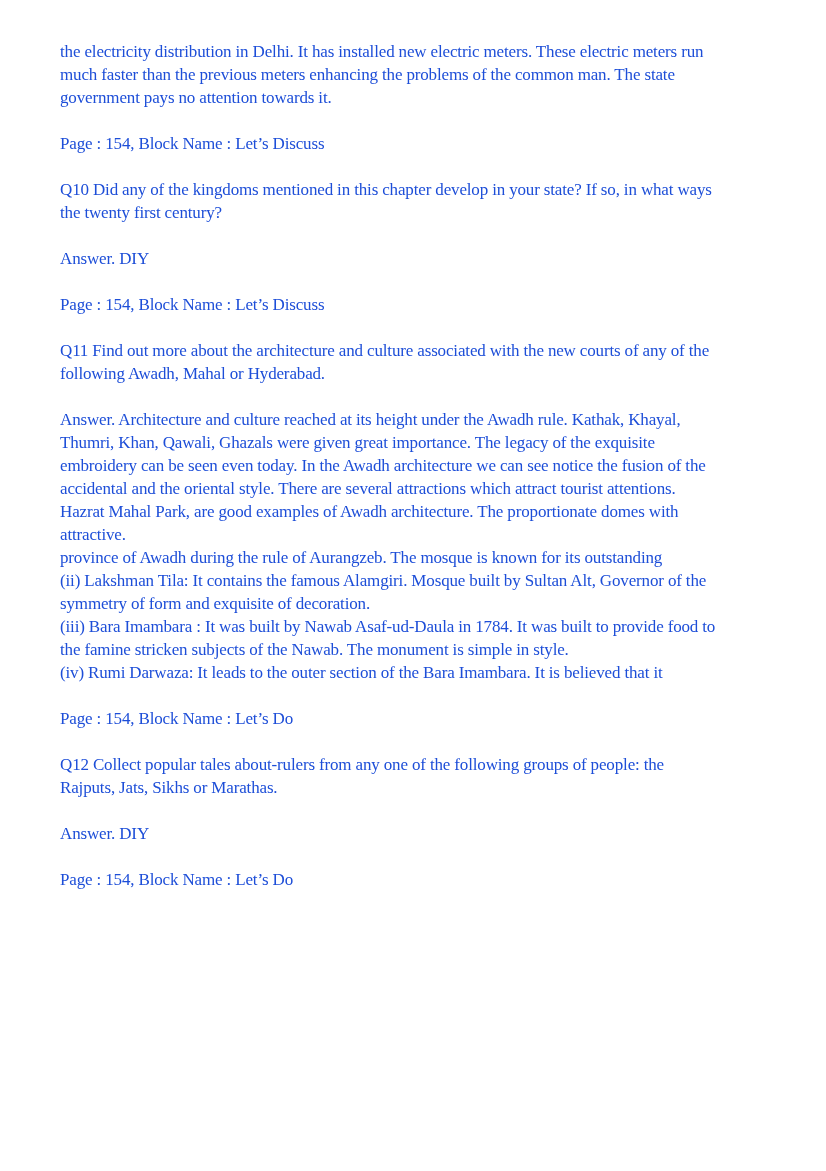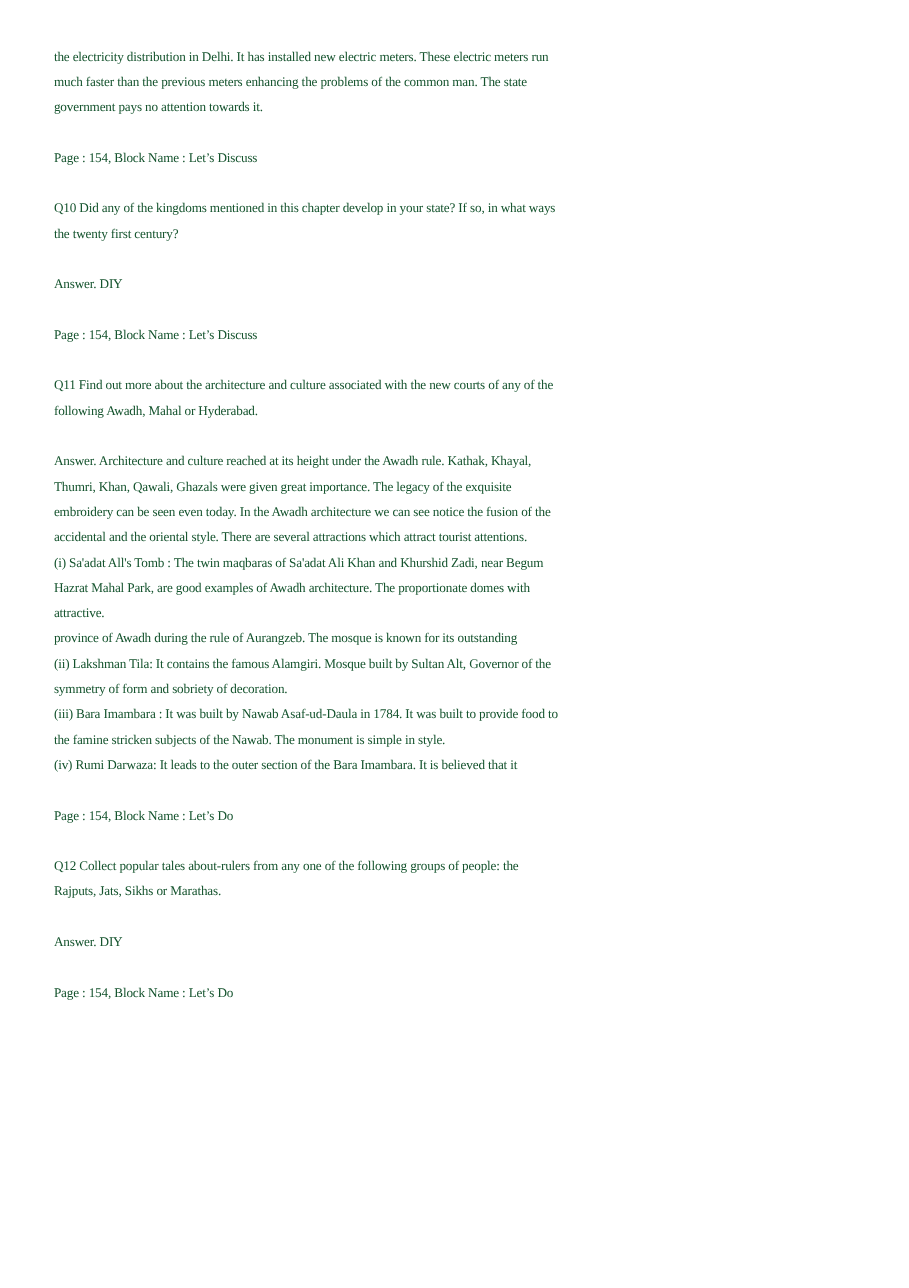--- a/index.html
+++ b/index.html
@@ -8,27 +8,27 @@
       background: #ffffff;
     }
     body {
       width: 826px;
       height: 1171px;
       overflow: hidden;
       position: relative;
     }
     .page {
       position: absolute;
-      left: 49px;
+      left: 60px;
       top: 40px;
       width: 735px;
       font-family: "Liberation Serif", "DejaVu Serif", serif;
-      font-size: 12px;
+      font-size: 17px;
       line-height: 23px;
-      color: #14532d;
+      color: #1d4ed8;
       letter-spacing: -0.15px;
     }
     .para {
       margin: 0 0 23px 0;
       white-space: normal;
     }
     .line {
       display: block;
     }
   </style>
@@ -63,26 +63,25 @@
   <p class="para">
     <span class="line">Q11 Find out more about the architecture and culture associated with the new courts of any of the</span>
     <span class="line">following Awadh, Mahal or Hyderabad.</span>
   </p>
 
   <p class="para">
     <span class="line">Answer. Architecture and culture reached at its height under the Awadh rule. Kathak, Khayal,</span>
     <span class="line">Thumri, Khan, Qawali, Ghazals were given great importance. The legacy of the exquisite</span>
     <span class="line">embroidery can be seen even today. In the Awadh architecture we can see notice the fusion of the</span>
     <span class="line">accidental and the oriental style. There are several attractions which attract tourist attentions.</span>
-    <span class="line">(i) Sa'adat All's Tomb : The twin maqbaras of Sa'adat Ali Khan and Khurshid Zadi, near Begum</span>
     <span class="line">Hazrat Mahal Park, are good examples of Awadh architecture. The proportionate domes with</span>
     <span class="line">attractive.</span>
     <span class="line">province of Awadh during the rule of Aurangzeb. The mosque is known for its outstanding</span>
     <span class="line">(ii) Lakshman Tila: It contains the famous Alamgiri. Mosque built by Sultan Alt, Governor of the</span>
-    <span class="line">symmetry of form and sobriety of decoration.</span>
+    <span class="line">symmetry of form and exquisite of decoration.</span>
     <span class="line">(iii) Bara Imambara : It was built by Nawab Asaf-ud-Daula in 1784. It was built to provide food to</span>
     <span class="line">the famine stricken subjects of the Nawab. The monument is simple in style.</span>
     <span class="line">(iv) Rumi Darwaza: It leads to the outer section of the Bara Imambara. It is believed that it</span>
   </p>
 
   <p class="para">
     <span class="line">Page : 154, Block Name : Let’s Do</span>
   </p>
 
   <p class="para">

